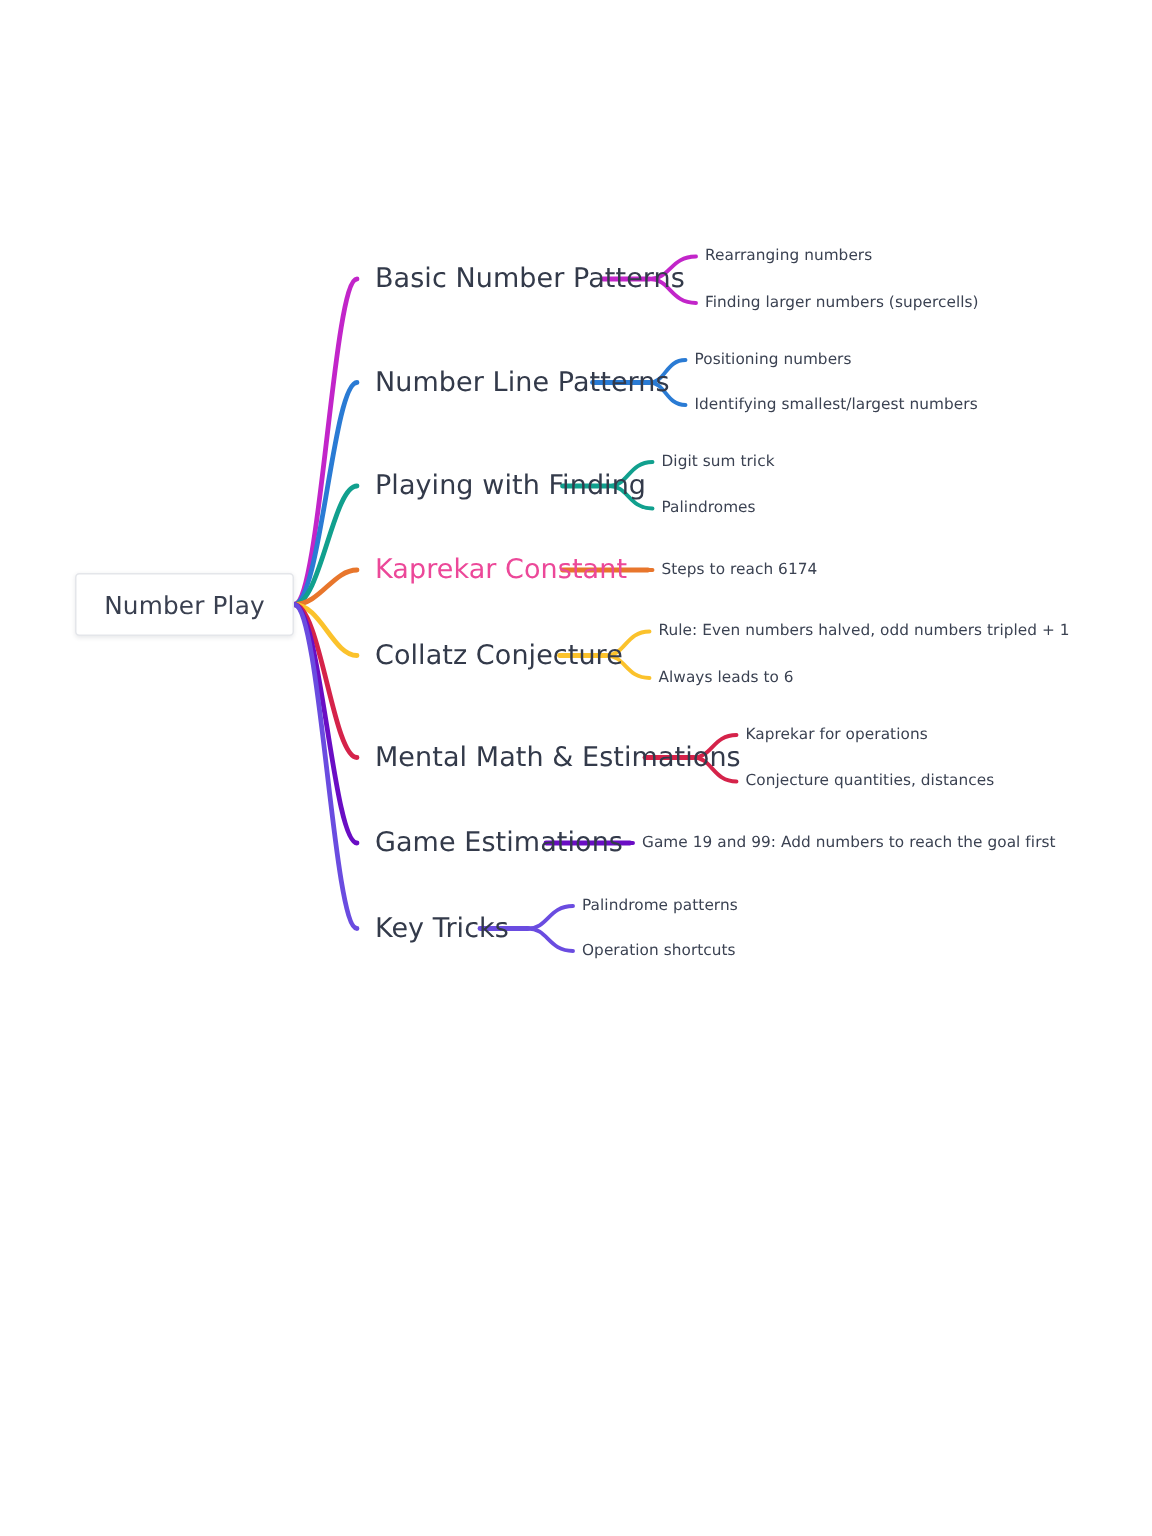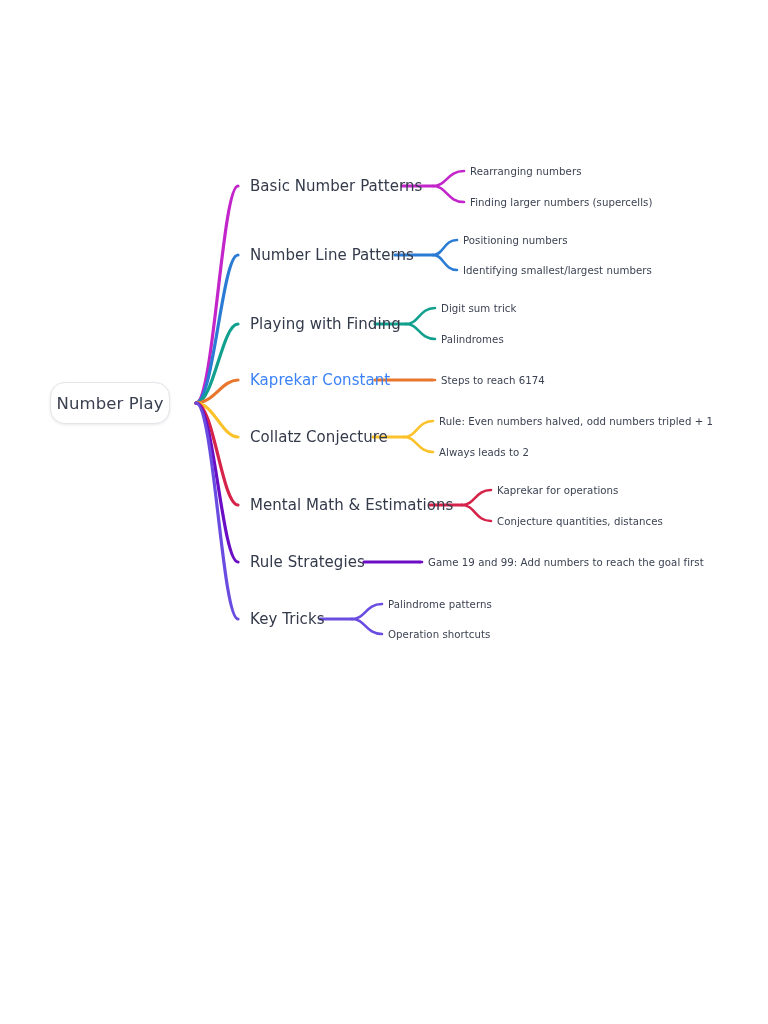--- a/index.html
+++ b/index.html
@@ -24,43 +24,43 @@
     position: absolute;
     left: 0;
     top: 0;
     width: 768px;
     height: 1024px;
   }
   .root-node {
     position: absolute;
     left: 50px;
     top: 382px;
-    width: 120px;
+    width: 146px;
     height: 42px;
     background: #ffffff;
     border: 1px solid #e4e6ea;
-    border-radius: 15px;
+    border-radius: 3px;
     box-shadow: 0 1px 3px rgba(30,35,60,0.10);
     display: flex;
     align-items: center;
     justify-content: center;
     box-sizing: border-box;
     z-index: 5;
   }
   .root-label {
     font-family: "DejaVu Sans", sans-serif;
     font-size: 16.5px;
     color: #3a4050;
     letter-spacing: 0.1px;
     white-space: nowrap;
   }
   .branch-label {
     position: absolute;
     font-family: "DejaVu Sans", sans-serif;
-    font-size: 15px;
+    font-size: 18px;
     color: #333a4a;
     white-space: nowrap;
     transform: translateY(-50%);
     letter-spacing: 0.05px;
     z-index: 4;
   }
   .leaf-label {
     position: absolute;
     font-family: "DejaVu Sans", sans-serif;
     font-size: 10.2px;
@@ -117,27 +117,27 @@
       <div class="leaf-label" style="left: 470px; top: 171px; color: rgb(59, 66, 82);">Rearranging numbers</div>
       <div class="leaf-label" style="left: 470px; top: 202px; color: rgb(59, 66, 82);">Finding larger numbers (supercells)</div>
       <div class="branch-label" style="left: 250px; top: 186px; color: rgb(51, 58, 74);">Basic Number Patterns</div>
       <div class="leaf-label" style="left: 463px; top: 240px; color: rgb(59, 66, 82);">Positioning numbers</div>
       <div class="leaf-label" style="left: 463px; top: 270px; color: rgb(59, 66, 82);">Identifying smallest/largest numbers</div>
       <div class="branch-label" style="left: 250px; top: 255px; color: rgb(51, 58, 74); text-align: center;">Number Line Patterns</div>
       <div class="leaf-label" style="left: 441px; top: 308px; color: rgb(59, 66, 82);">Digit sum trick</div>
       <div class="leaf-label" style="left: 441px; top: 339px; color: rgb(59, 66, 82); text-align: center;">Palindromes</div>
       <div class="branch-label" style="left: 250px; top: 324px; color: rgb(51, 58, 74);">Playing with Finding</div>
       <div class="leaf-label" style="left: 441px; top: 380px; color: rgb(59, 66, 82);">Steps to reach 6174</div>
-      <div class="branch-label" style="left: 250px; top: 380px; color: #3b82f6;">Kaprekar Constant</div>
+      <div class="branch-label" style="left: 250px; top: 380px; color: #ec4899;">Kaprekar Constant</div>
       <div class="leaf-label" style="left: 439px; top: 421px; color: rgb(59, 66, 82);">Rule: Even numbers halved, odd numbers tripled + 1</div>
-      <div class="leaf-label" style="left: 439px; top: 452px; color: rgb(59, 66, 82);">Always leads to 2</div>
+      <div class="leaf-label" style="left: 439px; top: 452px; color: rgb(59, 66, 82);">Always leads to 6</div>
       <div class="branch-label" style="left: 250px; top: 437px; color: rgb(51, 58, 74);">Collatz Conjecture</div>
       <div class="leaf-label" style="left: 497px; top: 490px; color: rgb(59, 66, 82);">Kaprekar for operations</div>
       <div class="leaf-label" style="left: 497px; top: 521px; color: rgb(59, 66, 82);">Conjecture quantities, distances</div>
       <div class="branch-label" style="left: 250px; top: 505px; color: rgb(51, 58, 74);">Mental Math &amp; Estimations</div>
       <div class="leaf-label" style="left: 428px; top: 562px; color: rgb(59, 66, 82);">Game 19 and 99: Add numbers to reach the goal first</div>
-      <div class="branch-label" style="left: 250px; top: 562px; color: rgb(51, 58, 74);">Rule Strategies</div>
+      <div class="branch-label" style="left: 250px; top: 562px; color: rgb(51, 58, 74);">Game Estimations</div>
       <div class="leaf-label" style="left: 388px; top: 604px; color: rgb(59, 66, 82);">Palindrome patterns</div>
       <div class="leaf-label" style="left: 388px; top: 634px; color: rgb(59, 66, 82);">Operation shortcuts</div>
       <div class="branch-label" style="left: 250px; top: 619px; color: rgb(51, 58, 74);">Key Tricks</div>
     </div>
 
 </div>
 
 </body></html>

